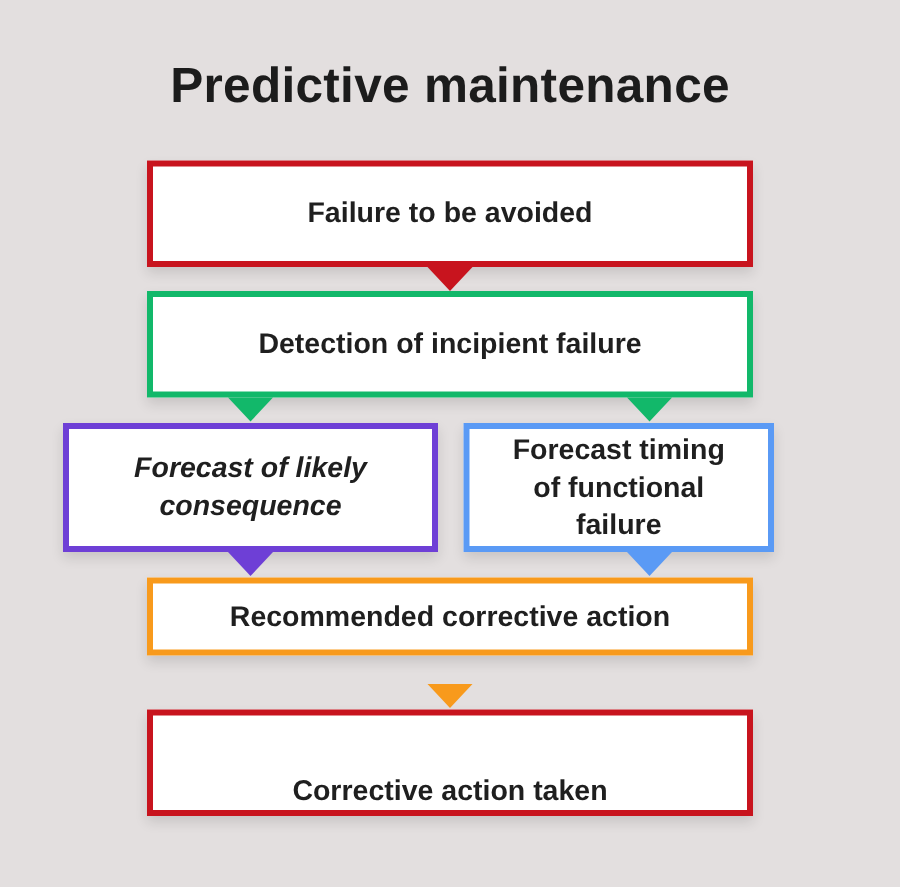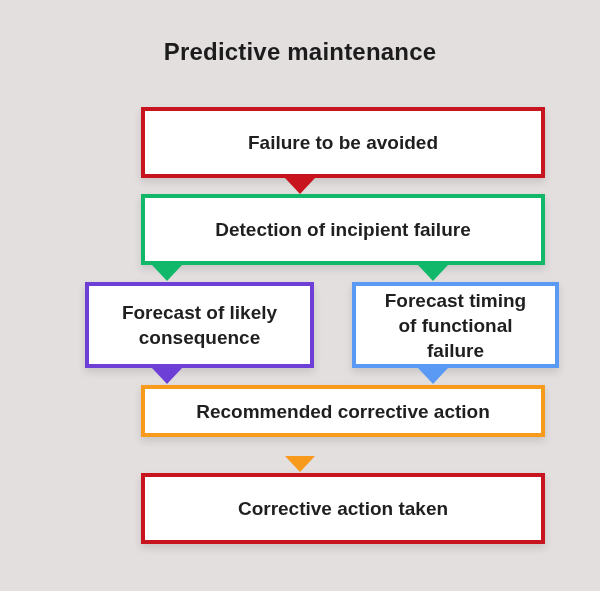--- a/index.html
+++ b/index.html
@@ -4,29 +4,28 @@
 <style>
   html, body { margin:0; padding:0; }
   body {
     width:600px; height:591px; background:#e3dfdf;
     position:relative; overflow:hidden;
     font-family:"Liberation Sans", "DejaVu Sans", sans-serif;
     color:#1f1f1f;
   }
   .title {
     position:absolute; left:0; right:0; top:38px;
-    text-align:center; font-size:24px; font-weight:bold; letter-spacing:0.2px;
+    text-align:center; font-size:33px; font-weight:bold; letter-spacing:0.2px;
     color:#1c1c1c;
   }
   .box {
     position:absolute; box-sizing:border-box; background:#fff;
     border:4px solid #000; display:flex; align-items:center; justify-content:center;
     text-align:center; font-weight:bold; font-size:19px; line-height:25px;
     box-shadow:0 4px 8px rgba(0,0,0,0.12);
-    margin-left:43px;
   }
   .arrow {
     position:absolute; width:0; height:0;
     border-left:15px solid transparent; border-right:15px solid transparent;
     border-top:16px solid #000;
   }
 </style>
 </head>
 <body>
 
@@ -36,29 +35,29 @@
   <span>Failure to be avoided</span>
 </div>
 <div class="arrow" style="left:285px; top:178px; border-top-color:#c8141e;"></div>
 
 <div class="box" style="left:98px; top:194px; width:404px; height:71px; border-color:#12b86a;justify-content:center;">
   <span>Detection of incipient failure</span>
 </div>
 <div class="arrow" style="left:152px; top:265px; border-top-color:#12b86a;"></div>
 <div class="arrow" style="left:418px; top:265px; border-top-color:#12b86a;"></div>
 
-<div class="box" style="left:42px; top:282px; width:229px; height:86px; border-color:#6e3fd6; padding:0 23px;">
+<div class="box" style="left:42px; top:282px; width:250px; height:86px; border-color:#6e3fd6; padding:0 36px;font-style:italic;">
   <span>Forecast of likely consequence</span>
 </div>
 <div class="box" style="left:309px; top:282px; width:207px; height:86px; border-color:#5a9af5; padding:0 22px;">
   <span>Forecast timing of functional failure</span>
 </div>
 <div class="arrow" style="left:152px; top:368px; border-top-color:#6e3fd6;"></div>
 <div class="arrow" style="left:418px; top:368px; border-top-color:#5a9af5;"></div>
 
 <div class="box" style="left:98px; top:385px; width:404px; height:52px; border-color:#f89a1c;">
   <span>Recommended corrective action</span>
 </div>
 <div class="arrow" style="left:285px; top:456px; border-top-color:#f89a1c;"></div>
 
-<div class="box" style="left:98px; top:473px; width:404px; height:71px; border-color:#c8141e;">
+<div class="box" style="left:98px; top:473px; width:404px; height:71px; border-color:#c8141e;align-items:flex-end;">
   <span>Corrective action taken</span>
 </div>
 
 </body></html>

